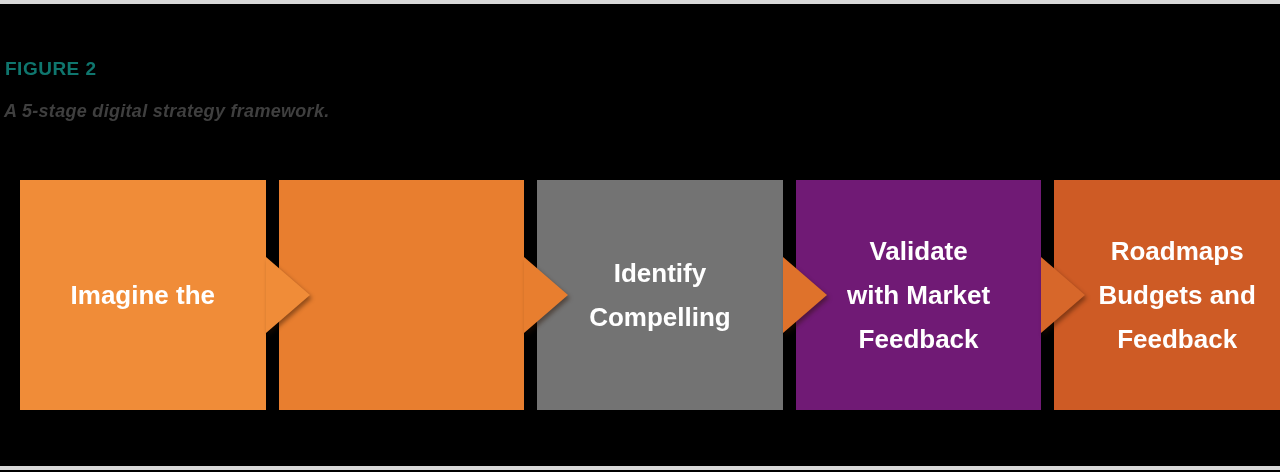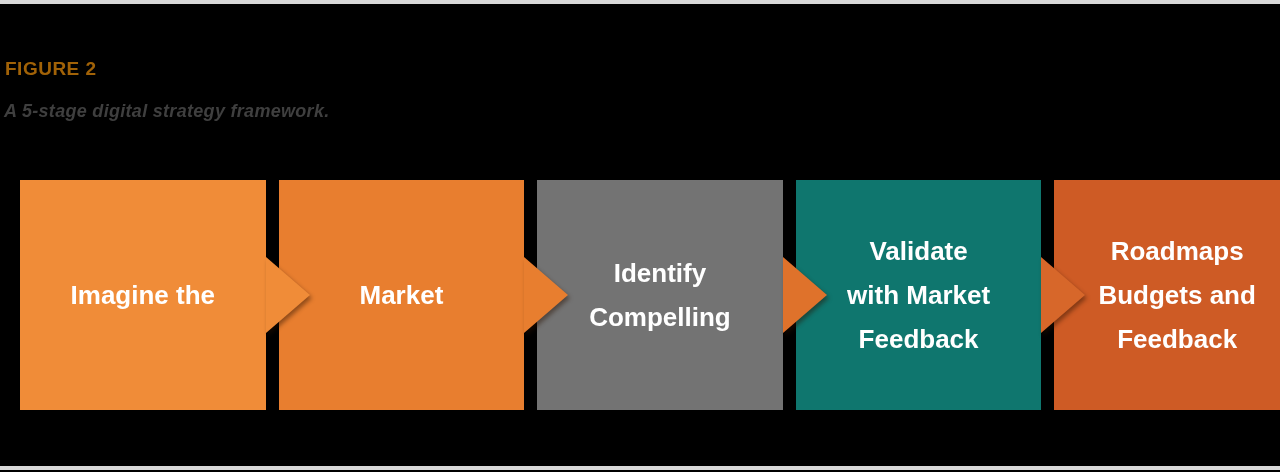--- a/index.html
+++ b/index.html
@@ -96,45 +96,44 @@
   }
   .stage .line:empty { display: none; }
 </style>
 </head>
 <body>
 
 <div class="canvas">
 
   <div class="edge-strip top" style="background-color: rgb(217, 217, 217);"></div>
 
-  <div class="figure-label" style="color: #a16207;">FIGURE 2</div>
+  <div class="figure-label" style="color: #0f766e;">FIGURE 2</div>
 
   <div class="figure-caption" style="color: rgb(63, 63, 63);">A 5-stage digital strategy framework.</div>
 
   <div class="stages">
 
     <div class="stage" style="background-color: rgb(240, 140, 56);">
       <span class="line">Imagine the</span>
 
       <div class="arrow" style="border-left-color: rgb(240, 140, 56);"></div>
     </div>
 
     <div class="stage" style="background-color: rgb(232, 126, 47);">
-      <span class="line">Market</span>
 
       <div class="arrow" style="border-left-color: rgb(232, 126, 47);"></div>
     </div>
 
     <div class="stage" style="background-color: #737373;">
       <span class="line">Identify</span>
       <span class="line">Compelling</span>
       <div class="arrow" style="border-left-color: rgb(223, 114, 43);"></div>
     </div>
 
-    <div class="stage" style="background-color: #0f766e;">
+    <div class="stage" style="background-color: #701a75;">
       <span class="line">Validate</span>
       <span class="line">with Market</span>
       <span class="line">Feedback</span>
       <div class="arrow" style="border-left-color: rgb(215, 103, 42);"></div>
     </div>
 
     <div class="stage" style="background-color: rgb(206, 91, 37);">
       <span class="line">Roadmaps</span>
       <span class="line">Budgets and</span>
       <span class="line">Feedback</span>

